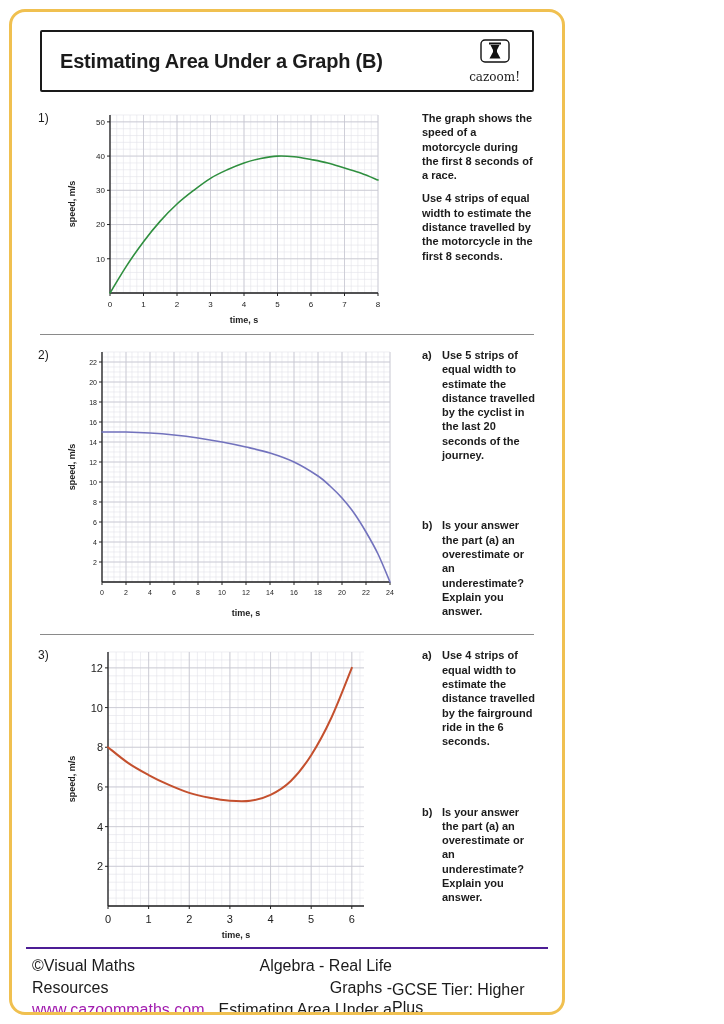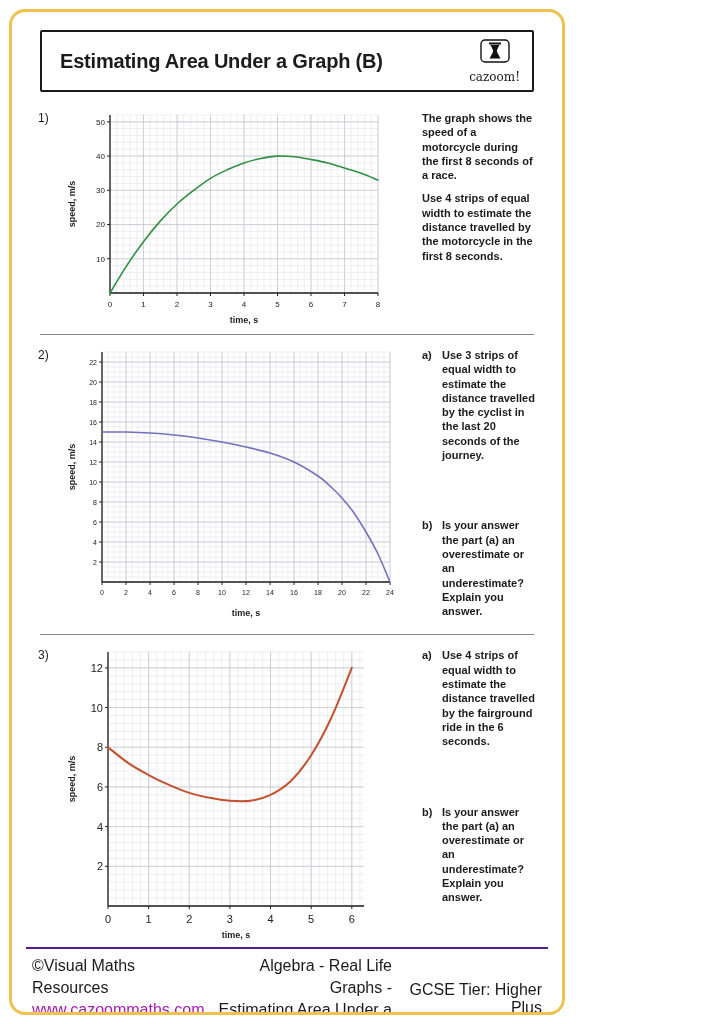--- a/index.html
+++ b/index.html
@@ -22,21 +22,21 @@
   .item{display:flex;margin-bottom:9px}
   .item-label{flex:0 0 20px}
   .item-text{flex:1}
   .gap{margin-top:56px}
   .divider{border:none;border-top:1px solid #8a8a8a;margin:2px 2px}
   footer{margin-top:auto;border-top:2px solid #4c1d95;margin-left:-12px;margin-right:-12px;
          padding:6px 6px 2px;display:flex;align-items:flex-start;font-size:16px}
   .f-left{flex:1;line-height:1.35}
   .f-left a{color:#a21caf;text-decoration:underline;cursor:pointer}
   .f-center{flex:1.25;text-align:right;line-height:1.35}
-  .f-right{flex:1;text-align:right;align-self:center}
+  .f-right{flex:1;text-align:left;align-self:center}
   svg text{font-family:"Liberation Sans",sans-serif}
 </style>
 </head>
 <body>
 
 <div class="wrap">
   <div class="sheet" style="border-color: rgb(240, 192, 80);">
 
     <div class="header-box">
       <h1>Estimating Area Under a Graph (B)</h1>
@@ -351,21 +351,21 @@
             <text x="31" y="40.52" text-anchor="end" font-size="7" fill="#222">20</text>
             <line x1="33" y1="18" x2="36" y2="18" stroke="#222" stroke-width="1"></line>
             <text x="31" y="20.52" text-anchor="end" font-size="7" fill="#222">22</text>
             <text x="180" y="272" text-anchor="middle" font-size="9" font-weight="bold" fill="#222">time, s</text>
             <text x="9" y="123" text-anchor="middle" font-size="9" font-weight="bold" fill="#222" transform="rotate(-90 9 123)">speed, m/s</text>
             <path d="M36,88C40.00,88.00 52.00,87.83 60.00,88.00C68.00,88.17 76.00,88.50 84.00,89.00C92.00,89.50 100.00,90.17 108.00,91.00C116.00,91.83 124.00,92.83 132.00,94.00C140.00,95.17 148.00,96.50 156.00,98.00C164.00,99.50 172.00,101.17 180.00,103.00C188.00,104.83 196.00,106.50 204.00,109.00C212.00,111.50 220.00,114.17 228.00,118.00C236.00,121.83 246.00,128.00 252.00,132.00C258.00,136.00 260.00,138.33 264.00,142.00C268.00,145.67 272.00,149.50 276.00,154.00C280.00,158.50 284.00,163.33 288.00,169.00C292.00,174.67 296.00,181.17 300.00,188.00C304.00,194.83 308.00,201.67 312.00,210.00C316.00,218.33 322.00,233.33 324.00,238.00" fill="none" stroke="#7272bd" stroke-width="1.6" stroke-linecap="round"></path>
           </svg></div>
       <div class="qtext">
         <div class="item">
           <span class="item-label">a)</span>
-          <span class="item-text">Use 3 strips of equal width to estimate the distance travelled by the cyclist in the last 20 seconds of the journey.</span>
+          <span class="item-text">Use 5 strips of equal width to estimate the distance travelled by the cyclist in the last 20 seconds of the journey.</span>
         </div>
         <div class="item gap">
           <span class="item-label">b)</span>
           <span class="item-text">Is your answer the part (a) an overestimate or an underestimate? Explain you answer.</span>
         </div>
       </div>
     </section>
 
     <hr class="divider">
 

